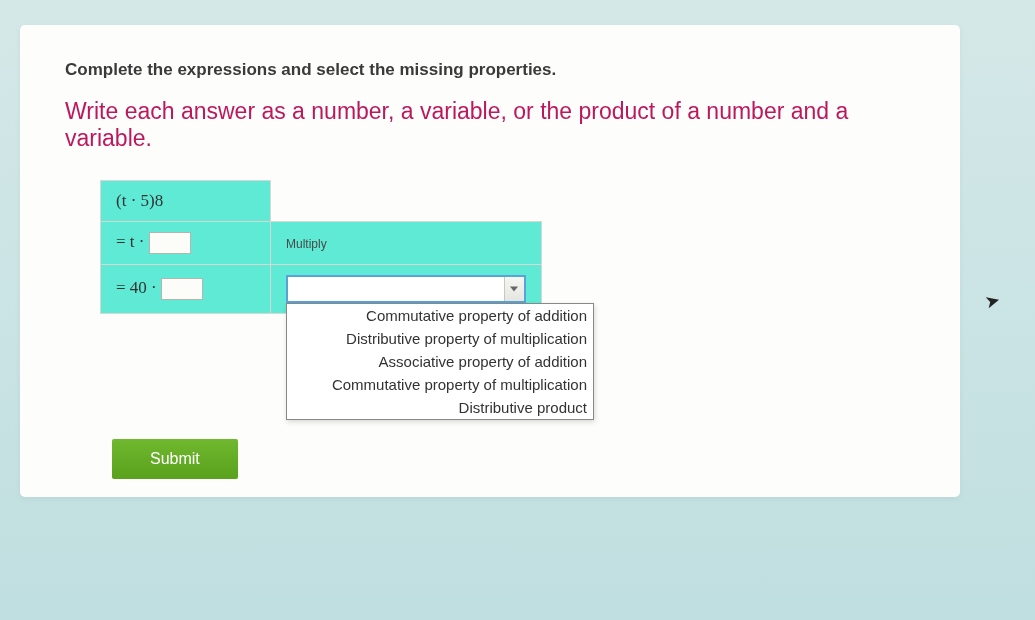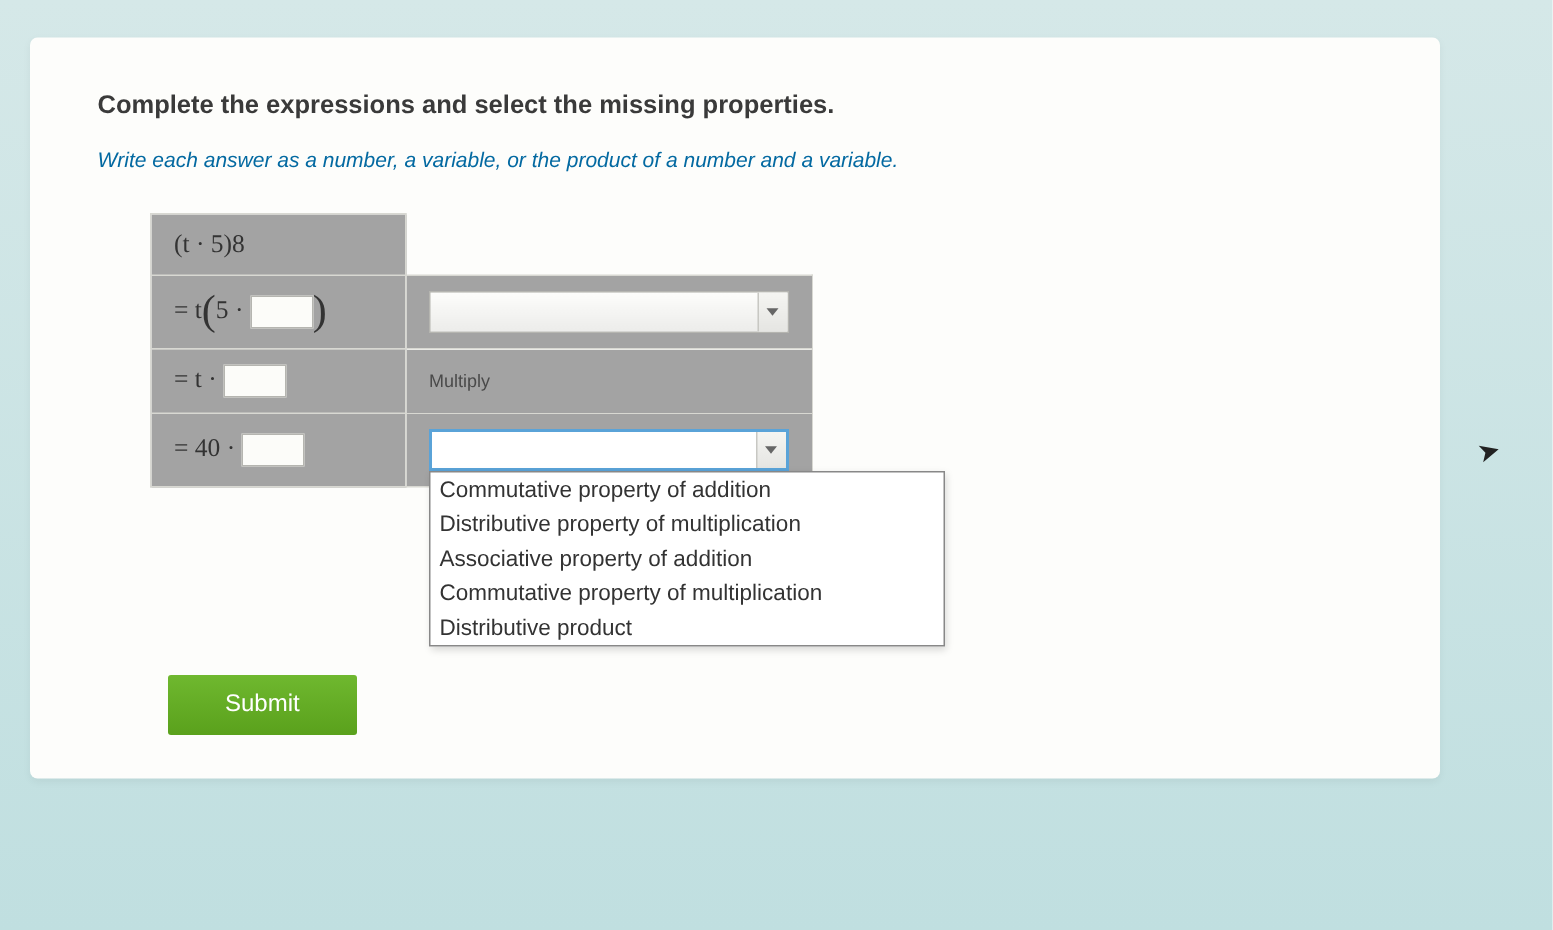--- a/index.html
+++ b/index.html
@@ -11,46 +11,45 @@
       font-family: Arial, Helvetica, sans-serif;
       background: linear-gradient(to bottom, #d5e8e8 0%, #c0dfe0 100%);
       width: 1035px;
       height: 620px;
       padding: 25px 20px;
       position: relative;
     }
     .card {
       background: #fdfdfb;
       border-radius: 5px;
-      padding: 35px 45px 29px 45px;
+      padding: 35px 45px 18px 45px;
       width: 940px;
       box-shadow: 0 2px 6px rgba(0,0,0,0.05);
       position: relative;
     }
     .instruction {
       color: #3a3a3a;
       font-size: 17px;
       font-weight: bold;
       margin-bottom: 18px;
     }
     .sub-instruction {
-      color: #0369a1;
-      font-size: 14px;
-      font-style: italic;
+      color: #be185d;
+      font-size: 23px;
       margin-bottom: 28px;
     }
     .expr-table {
       border-collapse: collapse;
       margin-left: 35px;
     }
     .expr-table td {
       border: 1px solid #d8d8d2;
       padding: 10px 15px;
       vertical-align: middle;
-      background: #a3a3a3;
+      background: #5eead4;
     }
     .expr-col {
       min-width: 170px;
       font-family: 'Times New Roman', serif;
       font-size: 17px;
       color: #333;
     }
     .prop-col {
       min-width: 260px;
       width: 260px;
@@ -105,25 +104,26 @@
       top: 0;
       width: 20px;
       height: 100%;
       border-left: 1px solid #c8c8c3;
       background: linear-gradient(to bottom, #f5f5f2, #e5e5e2);
     }
     .options-list {
       position: absolute;
       top: 38px;
       left: 15px;
-      width: 344px;
+      width: 308px;
       background: #fff;
       border: 1px solid #888;
       z-index: 10;
       box-shadow: 1px 2px 5px rgba(0,0,0,0.15);
+      text-align: right;
     }
     .options-list div {
       padding: 3px 6px;
       font-size: 15px;
       color: #333;
       cursor: pointer;
     }
     .multiply-label {
       color: #4a4a4a;
       font-size: 12px;
@@ -156,33 +156,20 @@
   <div class="instruction">Complete the expressions and select the missing properties.</div>
   <div class="sub-instruction">Write each answer as a number, a variable, or the product of a number and a variable.</div>
 
   <table class="expr-table">
     <tbody>
         <tr>
       <td class="expr-col">
         <span>(t · 5)8</span>
       </td>
       <td class="prop-col no-border"></td>
-    </tr>
-    <tr>
-      <td class="expr-col">
-        <span>= t</span><span class="paren-big">(</span><span>5 ·</span>
-        <span class="small-input"></span><span class="paren-big">)</span>
-      </td>
-      <td class="prop-col">
-        <div class="dropdown">
-          <div class="dropdown-arrow-box">
-            <div class="dropdown-arrow"></div>
-          </div>
-        </div>
-      </td>
     </tr>
     <tr>
       <td class="expr-col">
         <span>= t ·</span>
         <span class="small-input"></span>
       </td>
       <td class="prop-col">
         <span class="multiply-label">Multiply</span>
       </td>
     </tr>

